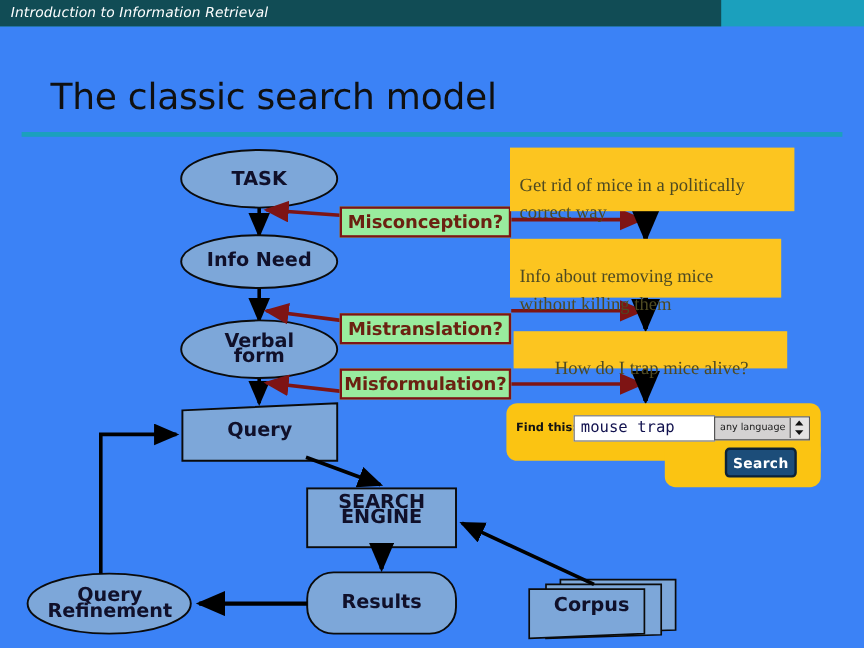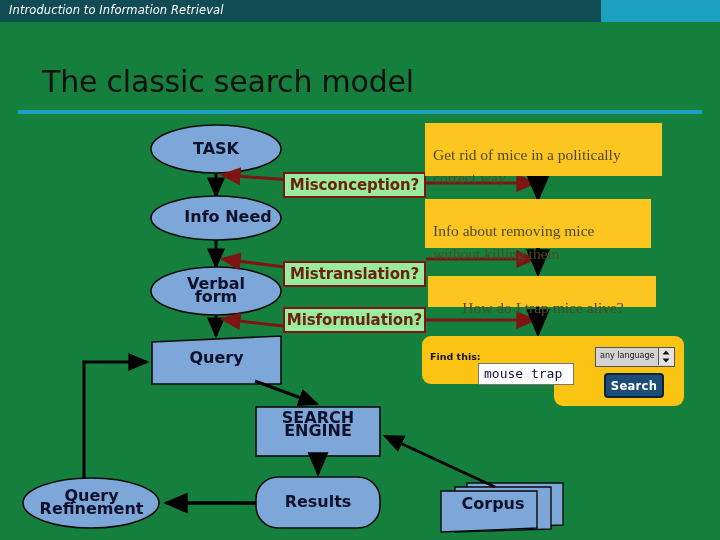--- a/index.html
+++ b/index.html
@@ -10,21 +10,21 @@
     width: 720px;
     height: 540px;
     background: #ffffff;
     font-family: "Liberation Sans", sans-serif;
     overflow: hidden;
   }
   #slide {
     position: relative;
     width: 720px;
     height: 540px;
-    background: #15803d;
+    background: #3b82f6;
   }
 
   
   #header-band {
     position: absolute;
     left: 0; top: 0;
     width: 720px; height: 22px;
     background: #1ba0bd;
   }
   #header-band-dark {
@@ -143,22 +143,22 @@
     position: absolute;
     left: 8px; top: 15px;
     font-family: "DejaVu Sans", sans-serif;
     font-size: 9.5px;
     font-weight: bold;
     color: #141414;
     white-space: nowrap;
   }
   #query-input {
     position: absolute;
-    left: 56px; top: 27px;
-    width: 96px; height: 22px;
+    left: 56px; top: 10px;
+    width: 118px; height: 22px;
     background: #ffffff;
     border: 1.5px solid #777777;
     box-sizing: border-box;
     font-family: "DejaVu Sans Mono", monospace;
     font-size: 13px;
     color: #11114e;
     padding: 0 0 0 5px;
     line-height: 19px;
     white-space: nowrap;
     overflow: hidden;
@@ -266,21 +266,21 @@
     <line x1="426" y1="183" x2="535" y2="183" stroke="#7e1414" stroke-width="3" marker-end="url(#arrowRed)"></line>
     <line x1="426" y1="259" x2="535" y2="259" stroke="#7e1414" stroke-width="3" marker-end="url(#arrowRed)"></line>
     <line x1="426" y1="320" x2="535" y2="320" stroke="#7e1414" stroke-width="3" marker-end="url(#arrowRed)"></line>
 
     <line x1="538" y1="176" x2="538" y2="199" stroke="#000000" stroke-width="4" marker-end="url(#arrowBlack)"></line>
     <line x1="538" y1="248" x2="538" y2="274" stroke="#000000" stroke-width="4" marker-end="url(#arrowBlack)"></line>
     <line x1="538" y1="307" x2="538" y2="334" stroke="#000000" stroke-width="4" marker-end="url(#arrowBlack)"></line>
   </svg>
 
   <div class="node-label" style="left:151px; top:143px; width:130px;">TASK</div>
-  <div class="node-label" style="left:151px; top:211px; width:130px;padding-left:12px;">Info Need</div>
+  <div class="node-label" style="left:151px; top:211px; width:130px;">Info Need</div>
   <div class="node-label" style="left:151px; top:278px; width:130px;">Verbal
 form</div>
   <div class="node-label" style="left:152px; top:352px; width:129px;">Query</div>
   <div class="node-label" style="left:256px; top:412px; width:124px;">SEARCH
 ENGINE</div>
   <div class="node-label" style="left:256px; top:496px; width:124px;">Results</div>
   <div class="node-label" style="left:23px; top:490px; width:137px;">Query
 Refinement</div>
   <div class="node-label" style="left:445px; top:498px; width:96px;">Corpus</div>
 

